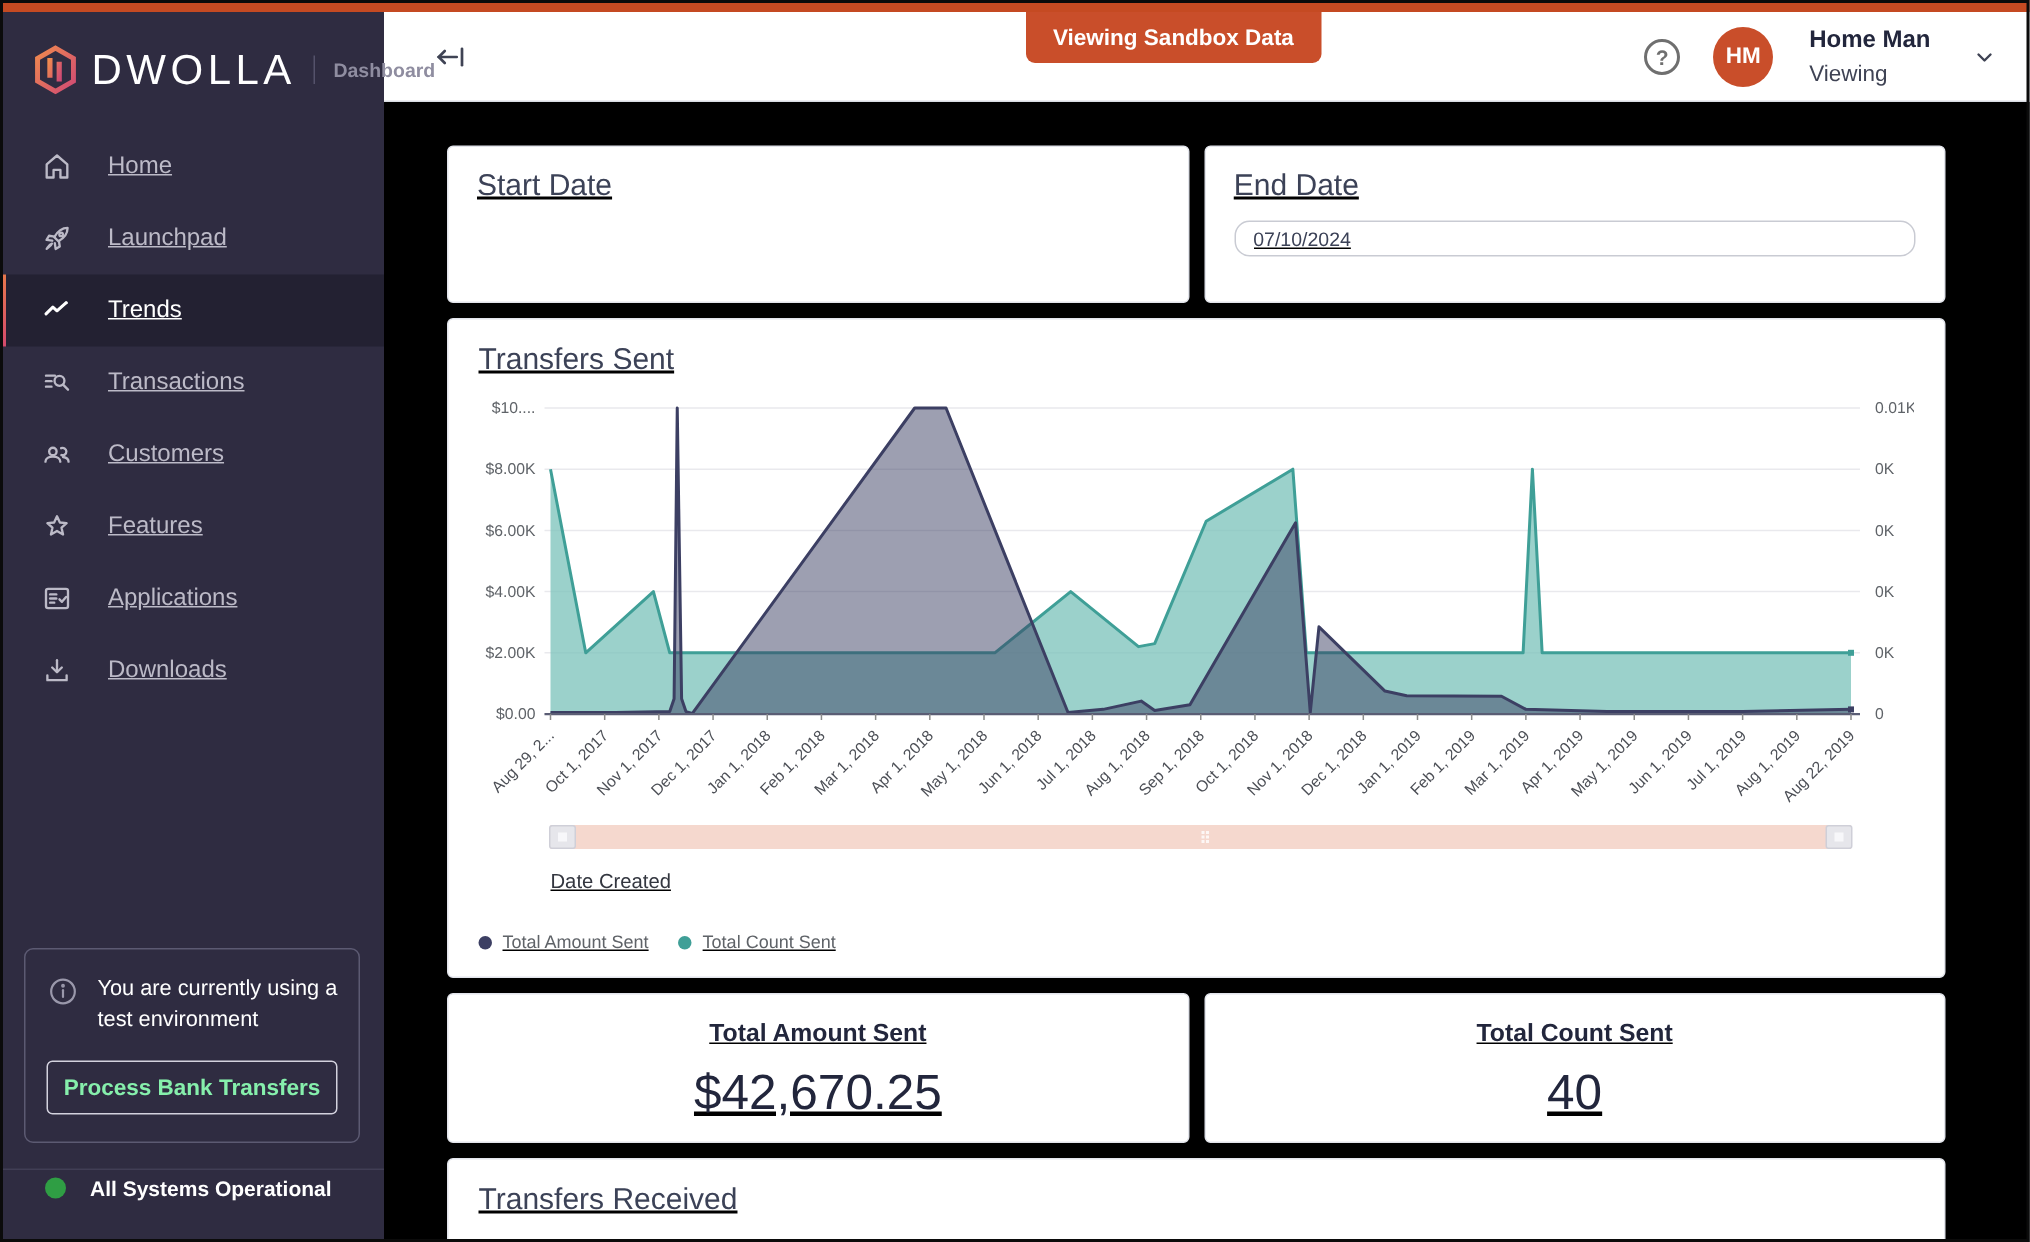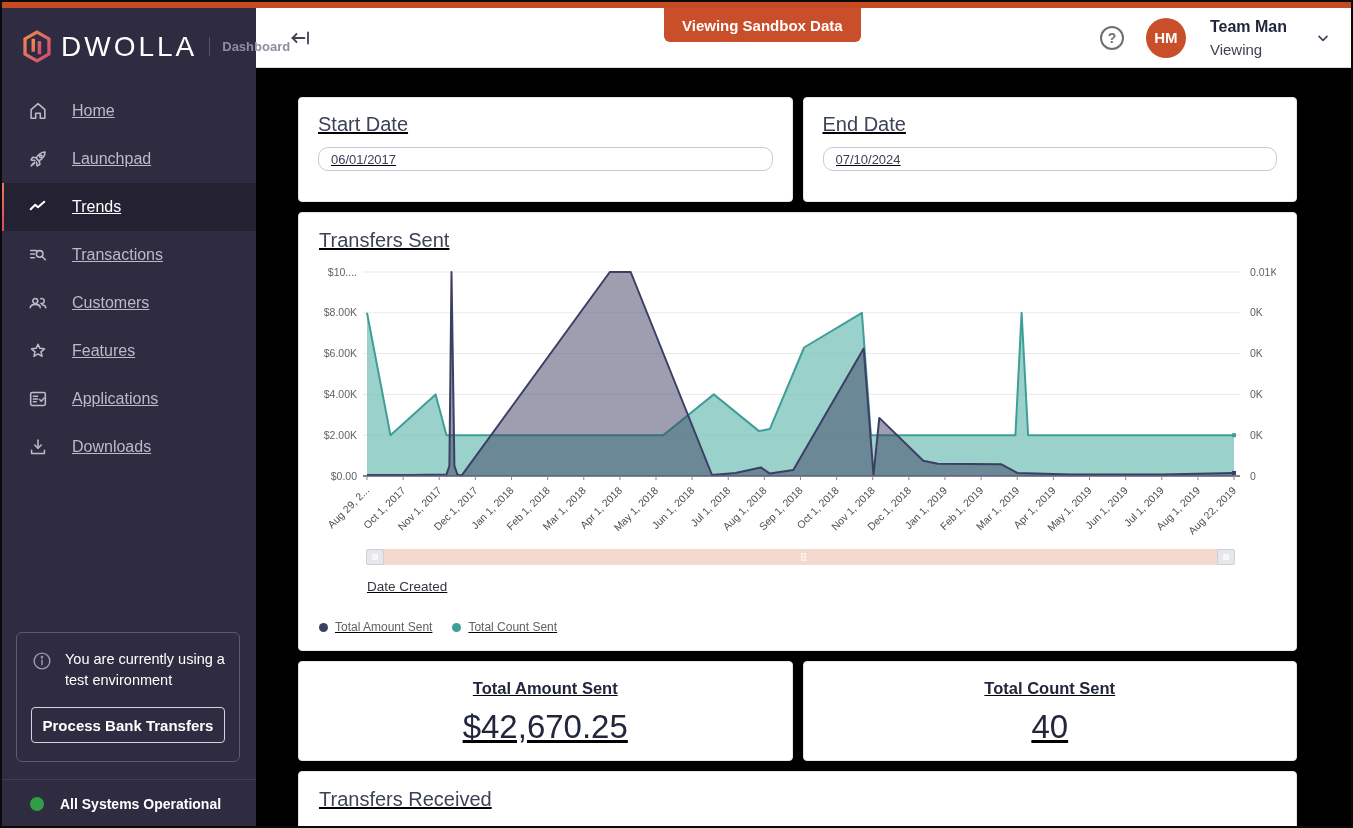--- a/index.html
+++ b/index.html
@@ -18,30 +18,30 @@
   .nav { margin-top:24px; }
   .nav-item { position:relative; height:48px; display:flex; align-items:center; padding-left:27px; gap:23px; font-size:16px; color:#bcbac7; cursor:pointer;text-decoration:underline; }
   .nav-item .nicon { width:22px; height:22px; display:flex; align-items:center; justify-content:center; color:#bcbac7; }
   .nav-item.active { background:#232132; color:#fff; }
   .nav-item.active .nicon { color:#fff; }
   .nav-item.active::before { content:''; position:absolute; left:0; top:0; bottom:0; width:4px; background:linear-gradient(180deg,#e8784c,#d34a6c); }
 
   .env-box { position:absolute; left:16px; right:16px; bottom:66px; border:1px solid #5c5a72; border-radius:6px; padding:16px 14px 18px 14px; }
   .env-row { display:flex; gap:12px; color:#fff; font-size:14.5px; line-height:1.45; }
   .env-row .iicon { flex:0 0 auto; color:#9a98ab; margin-top:1px; }
-  .env-btn { margin-top:16px; width:100%; height:36px; background:transparent; border:1px solid #d3d2de; border-radius:4px; color:#ffffff; font-family:inherit; font-size:15px; font-weight:bold; cursor:pointer; }
+  .env-btn { margin-top:16px; width:100%; height:36px; background:transparent; border:1px solid #d3d2de; border-radius:4px; color:#86efac; font-family:inherit; font-size:15px; font-weight:bold; cursor:pointer; }
   .side-divider { position:absolute; left:0; right:0; bottom:48px; height:1px; background:#413e55; }
-  .status-row { position:absolute; left:0; right:0; bottom:0; height:48px; display:flex; align-items:center; padding-left:30px; gap:16px; }
+  .status-row { position:absolute; left:0; right:0; bottom:12px; height:48px; display:flex; align-items:center; padding-left:30px; gap:16px; }
   .status-dot { width:14px; height:14px; border-radius:50%; }
   .status-label { color:#fff; font-size:14px; font-weight:bold; }
 
   
   .header { position:absolute; left:256px; right:0; top:8px; height:60px; background:#fff; border-bottom:1px solid #d9dce3; z-index:4; }
   .collapse-btn { position:absolute; left:32px; top:18px; width:26px; height:24px; color:#3f4354; cursor:pointer; background:none; border:none; }
-  .sandbox-badge { position:absolute; left:408px; top:0; height:34px; padding:0 18px; background:#c94e2a; color:#fff; font-size:15px; font-weight:bold; display:flex; align-items:center; border-radius:0 0 6px 6px; }
+  .sandbox-badge { position:absolute; left:428px; top:0; height:34px; padding:0 18px; background:#c94e2a; color:#fff; font-size:15px; font-weight:bold; display:flex; align-items:center; border-radius:0 0 6px 6px; }
   .header-right { position:absolute; right:22px; top:0; height:60px; display:flex; align-items:center; gap:22px; }
   .help-btn { width:24px; height:24px; border-radius:50%; border:2px solid #6f6f6f; color:#6f6f6f; font-size:14px; font-weight:bold; display:flex; align-items:center; justify-content:center; background:none; cursor:pointer; }
   .user-chip { display:flex; align-items:center; gap:24px; cursor:pointer; }
   .avatar { width:40px; height:40px; border-radius:50%; background:#c94e2a; color:#fff; font-size:15px; font-weight:bold; display:flex; align-items:center; justify-content:center; }
   .user-name { font-size:16px; font-weight:bold; color:#22263c; line-height:1.4; }
   .user-env { font-size:15px; color:#3f4354; line-height:1.4; }
   .chev { color:#3f4354; margin-left:4px; }
 
   
   .content { position:absolute; left:256px; top:68px; right:0; bottom:0; background:#000000; padding:29px 56px 4px 42px; overflow:hidden;text-decoration:underline; }
@@ -208,38 +208,37 @@
         <path d="M8.5 8 L4.5 12 L8.5 16"></path>
         <path d="M20 6.5 V17.5"></path>
     </svg>
   </button>
   <div class="sandbox-badge">Viewing Sandbox Data</div>
   <div class="header-right">
     <button class="help-btn">?</button>
     <div class="user-chip">
       <span class="avatar">HM</span>
       <span>
-        <div class="user-name">Team Man</div>
+        <div class="user-name">Home Man</div>
         <div class="user-env">Viewing</div>
       </span>
       <span class="chev">
         <svg class="icon" width="16" height="16" viewBox="0 0 24 24" fill="none" stroke="currentColor" stroke-width="2.4" stroke-linecap="round" stroke-linejoin="round">
             <path d="M6 9.5 L12 15.5 L18 9.5"></path>
           </svg>
       </span>
     </div>
   </div>
 </header>
 
 <main class="content">
 
   <div class="row2">
     <section class="card date-card">
       <h2 class="card-title">Start Date</h2>
-      <input class="date-input" value="06/01/2017" style="">
     </section>
     <section class="card date-card">
       <h2 class="card-title">End Date</h2>
       <input class="date-input" value="07/10/2024" style="">
     </section>
   </div>
 
   <section class="card chart-card">
     <h2 class="card-title">Transfers Sent</h2>
     <div class="chart-wrap">

